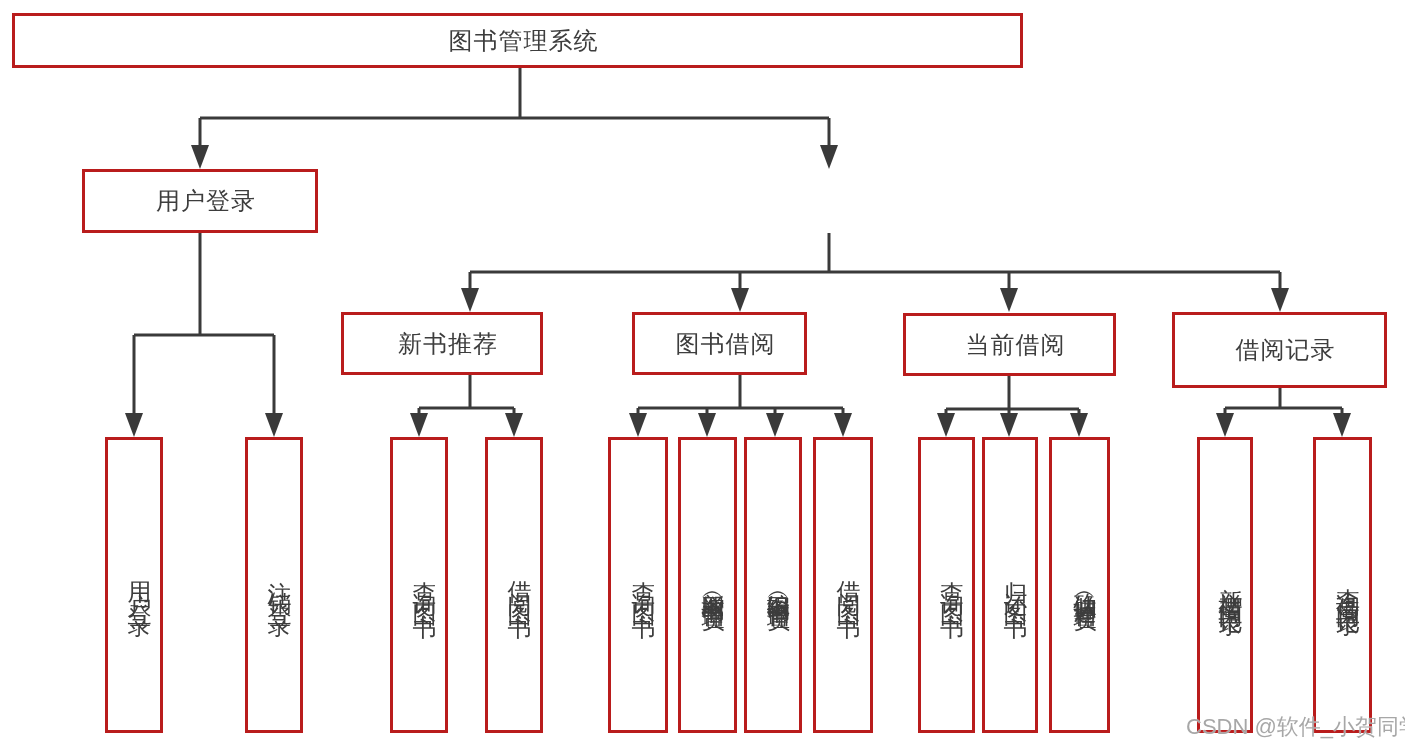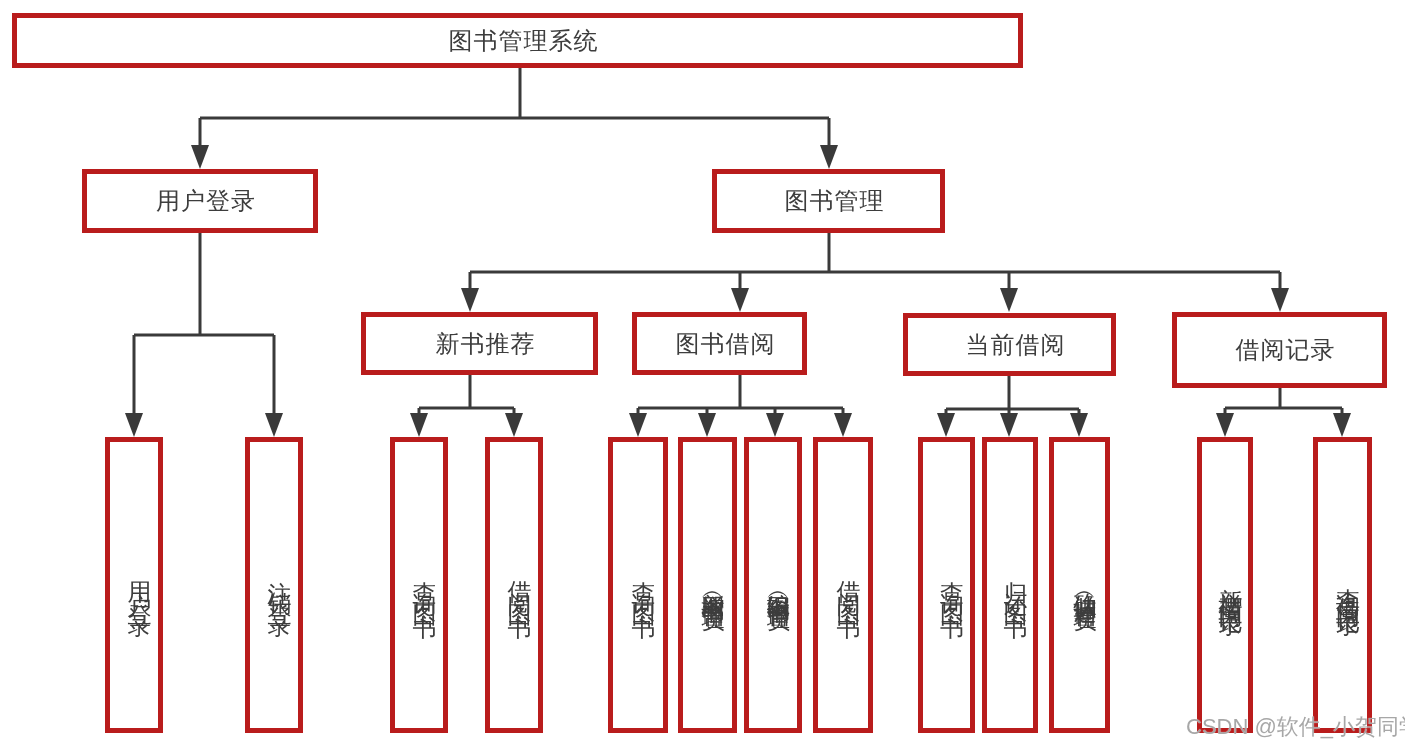--- a/index.html
+++ b/index.html
@@ -8,21 +8,21 @@
     width:1405px;height:747px;
     background:#ffffff;
     font-family:"Liberation Sans","DejaVu Sans",sans-serif;
     overflow:hidden;
   }
   .connectors{position:absolute;left:0;top:0;z-index:1;}
   .box{
     position:absolute;
     box-sizing:border-box;
     background:#ffffff;
-    border:5px solid #b91c1c;
+    border:3px solid #b91c1c;
     display:flex;
     align-items:center;
     justify-content:center;
     color:#3d3d3d;
     font-size:24px;
     z-index:2;
     letter-spacing:1px;
     padding-left:12px;
   }
   .leaf{top:437px;height:296px;}
@@ -94,25 +94,22 @@
     </g>
   </svg>
 
   <div class="box" style="left:12px;top:13px;width:1011px;height:55px;">
     <span>图书管理系统</span>
   </div>
 
   <div class="box" style="left:82px;top:169px;width:236px;height:64px;">
     <span>用户登录</span>
   </div>
-  <div class="box" style="left:712px;top:169px;width:233px;height:64px;">
-    <span>图书管理</span>
-  </div>
 
-  <div class="box" style="left:361px;top:312px;width:237px;height:63px;">
+  <div class="box" style="left:341px;top:312px;width:202px;height:63px;">
     <span>新书推荐</span>
   </div>
   <div class="box" style="left:632px;top:312px;width:175px;height:63px;">
     <span>图书借阅</span>
   </div>
   <div class="box" style="left:903px;top:313px;width:213px;height:63px;font-family:Liberation Mono, monospace;">
     <span>当前借阅</span>
   </div>
   <div class="box" style="left:1172px;top:312px;width:215px;height:76px;">
     <span>借阅记录</span>

